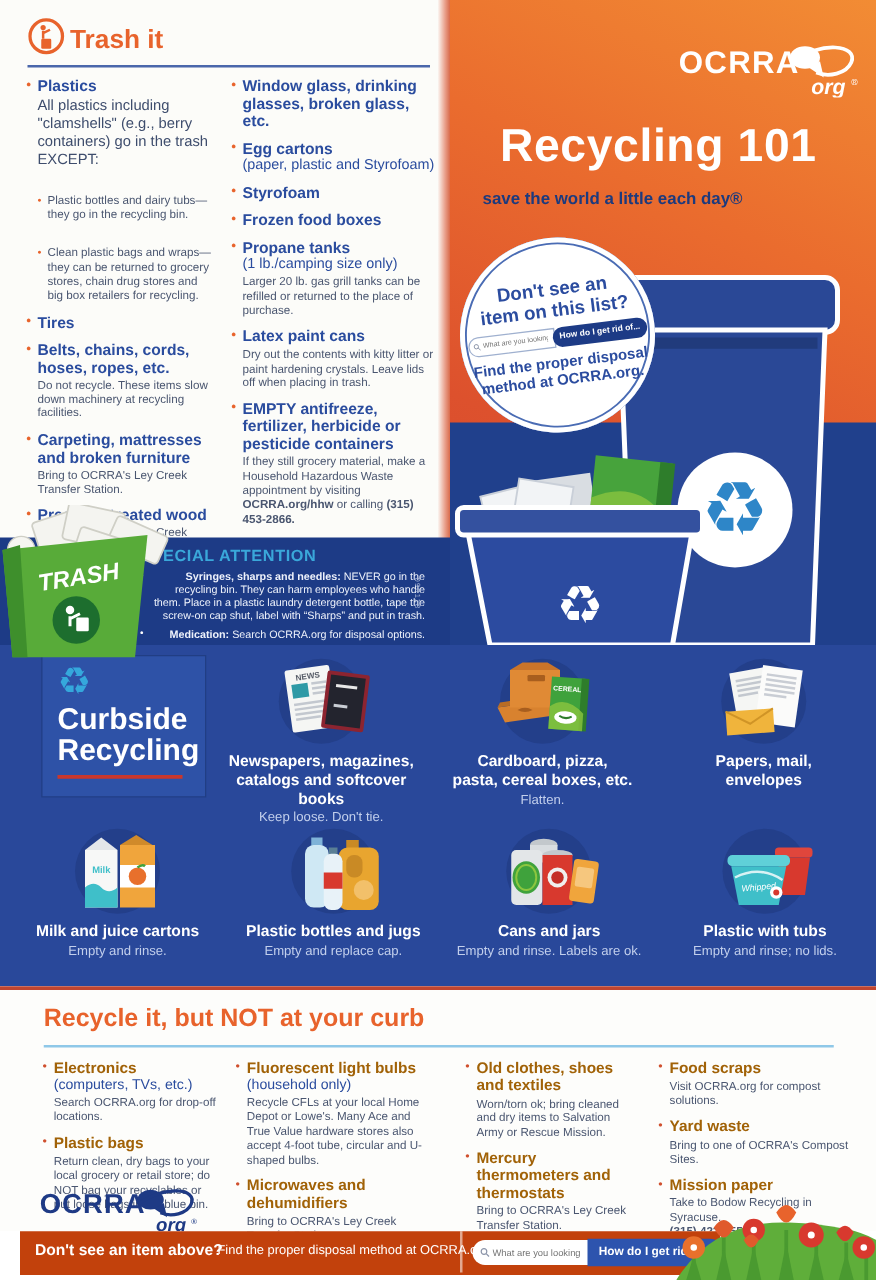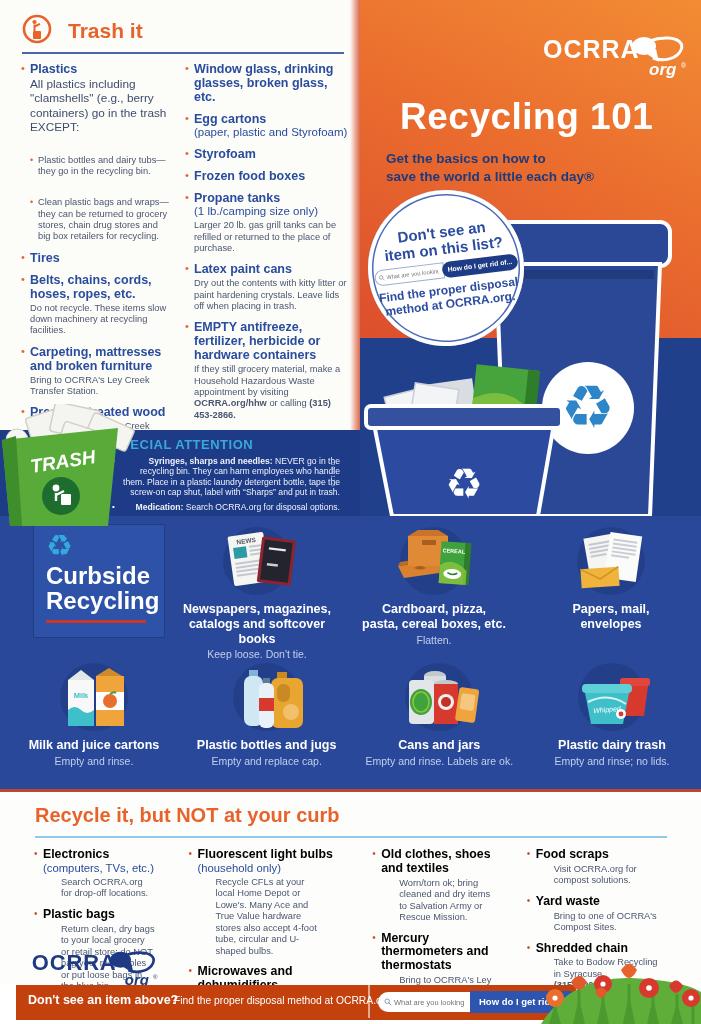--- a/index.html
+++ b/index.html
@@ -2,21 +2,21 @@
 <html><head>
 <meta charset="utf-8">
 <style>
   html,body{margin:0;padding:0;background:#888;}
   .sheet{position:relative;width:701px;height:1024px;overflow:hidden;background:#fff;
          font-family:"Liberation Sans","DejaVu Sans",sans-serif;}
   
   .panel-left{position:absolute;left:0;top:0;width:360px;height:516px;background:#fcfcf9;}
   .fold-strip{position:absolute;left:350px;top:0;width:10px;height:516px;
               background:linear-gradient(90deg,rgba(226,136,120,.0),#e9a08c 60%,#d96a4a);}
-  .trash-head{position:absolute;left:22px;top:14px;display:flex;align-items:center;gap:16px;}
+  .trash-head{position:absolute;left:22px;top:14px;display:flex;align-items:center;gap:4px;}
   .trash-title{font-size:21px;font-weight:bold;color:#e8632c;}
   .head-rule{position:absolute;left:22px;top:52px;width:322px;height:2px;background:#2a4c9e;opacity:.85;}
   .trash-cols{position:absolute;left:22px;top:62px;width:326px;display:flex;gap:14px;}
   .tcol1{width:150px;}
   .tcol2{width:162px;}
   .t-item{margin-bottom:8px;position:relative;padding-left:8px;}
   .t-item::before{content:"•";position:absolute;left:-1px;top:0;color:#e8632c;font-size:11px;}
   .t-item h4{margin:0;font-size:12.5px;line-height:1.12;font-weight:bold;color:#2a4c9e;}
   .t-item .sub-h{font-size:11.5px;color:#2a4c9e;line-height:1.15;}
   .t-item .lead-desc{margin:1px 0 0;font-size:11.8px;line-height:1.22;color:#3e4d6d;}
@@ -75,23 +75,23 @@
   .nc-title{position:absolute;left:35px;top:12px;font-size:20px;font-weight:bold;color:#e8632c;text-align:right;}
   .nc-rule{position:absolute;left:35px;top:44px;width:632px;height:2px;background:#8fc8e8;}
   .nc-cols{position:absolute;left:35px;top:56px;width:648px;display:flex;}
   .ncol{box-sizing:border-box;}
   .ncol1{width:148px;margin-right:16px;}
   .ncol2{width:160px;margin-right:34px;}
   .ncol3{width:148px;margin-right:16px;}
   .ncol4{width:166px;}
   .n-item{position:relative;padding-left:8px;margin-bottom:8px;}
   .n-item::before{content:"•";position:absolute;left:-1px;top:0;color:#d0502e;font-size:10px;}
-  .n-item h4{margin:0;font-size:12.3px;font-weight:bold;color:#000000;line-height:1.12;}
+  .n-item h4{margin:0;font-size:12.3px;font-weight:bold;color:#a16207;line-height:1.12;}
   .n-item .sub-h{font-size:11.3px;color:#2a4c9e;line-height:1.15;}
-  .n-item p{margin:2px 18px 0;font-size:9.3px;line-height:1.24;color:#4a5670;}
+  .n-item p{margin:2px 0 0;font-size:9.3px;line-height:1.24;color:#4a5670;}
   .phone{font-weight:bold;}
   .bottom-logo{position:absolute;left:30px;top:150px;color:#1e3a85;}
   
   .footer{position:absolute;left:0;top:985px;width:701px;height:39px;background:#fff;}
   .footer-bar{position:absolute;left:16px;top:0;width:560px;height:35px;background:#c2410c;}
   .f-bold{position:absolute;left:12px;top:8px;font-size:12.5px;font-weight:bold;color:#fff;}
   .f-text{position:absolute;left:158px;top:10px;font-size:10.3px;color:#fff;}
   .f-seam{position:absolute;left:352px;top:0;width:2px;height:33px;background:rgba(255,255,255,.55);}
   .f-search{position:absolute;left:362px;top:6px;display:flex;align-items:center;}
   .f-pill{display:flex;align-items:center;background:#fff;border-radius:10px 0 0 10px;height:20px;
@@ -170,21 +170,21 @@
         <div class="t-item">
           <h4>Propane tanks</h4>
           <div class="sub-h">(1 lb./camping size only)</div>
           <p>Larger 20 lb. gas grill tanks can be refilled or returned to the place of purchase.</p>
         </div>
         <div class="t-item">
           <h4>Latex paint cans</h4>
           <p>Dry out the contents with kitty litter or paint hardening crystals. Leave lids off when placing in trash.</p>
         </div>
         <div class="t-item">
-          <h4>EMPTY antifreeze, fertilizer, herbicide or hardware containers</h4>
+          <h4>EMPTY antifreeze, fertilizer, herbicide or pesticide containers</h4>
           <p><span>If they still grocery material, make a Household Hazardous Waste appointment by visiting </span><span class="b">OCRRA.org/hhw</span><span> or calling </span><span class="b">(315) 453-2866.</span></p>
         </div>
         <div class="t-item">
           <h4>Fire extinguishers</h4>
           <p>Search OCRRA.org for drop-off locations.</p>
         </div>
       </div>
     </div>
 
     <div class="special">
@@ -269,21 +269,20 @@
         <ellipse cx="103" cy="20" rx="12" ry="9" fill="currentColor"></ellipse>
         <path d="M92 24 C116 6 146 10 140 24 C136 33 122 36 112 32" fill="none" stroke="currentColor" stroke-width="3"></path>
         <path d="M106 28 l12 8 l-3 -13 z" fill="currentColor"></path>
         <text x="108" y="49" font-size="17" font-weight="bold" font-style="italic" fill="currentColor">org</text>
         <text x="140" y="42" font-size="7" fill="currentColor">®</text>
       </svg>
     </div>
 
     <div class="cover-title">Recycling 101</div>
     <div class="cover-sub">
-      <div>Get the basics on how to</div>
       <div>save the world a little each day®</div>
     </div>
 
     <div class="badge">
       <div class="b1">Don't see an</div>
       <div class="b1">item on this list?</div>
       <div class="badge-search">
         <span class="badge-pill">
           <svg width="8" height="8" viewBox="0 0 8 8">
             <circle cx="3.2" cy="3.2" r="2.3" fill="none" stroke="#8a93a8" stroke-width="1"></circle>
@@ -475,21 +474,21 @@
             <rect x="56" y="16" width="30" height="8" rx="3" fill="#e0463c"></rect>
             <polygon points="58,24 84,24 80,54 62,54" fill="#d8392e"></polygon>
             <rect x="18" y="22" width="50" height="9" rx="4" fill="#5fd0d8"></rect>
             <polygon points="21,31 65,31 59,62 27,62" fill="#3fbfc9"></polygon>
             <path d="M24 40 Q44 30 62 42" stroke="#ffffff" stroke-width="2" fill="none" opacity="0.8"></path>
             <text x="43" y="50" font-size="7" font-style="italic" fill="#ffffff" text-anchor="middle" transform="rotate(-5 43 48)">Whipped</text>
             <circle cx="57" cy="52" r="5" fill="#ffffff"></circle>
             <circle cx="57" cy="52" r="2.4" fill="#d8392e"></circle>
           </svg>
         </div>
-        <div class="cname">Plastic dairy trash</div>
+        <div class="cname">Plastic with tubs</div>
         <div class="cnote">Empty and rinse; no lids.</div>
       </div>
     </div>
   </div>
 
   <div class="bottom">
     <div class="nc-title">Recycle it, but NOT at your curb</div>
     <div class="nc-rule"></div>
     <div class="nc-cols">
       <div class="ncol ncol1">
@@ -531,21 +530,21 @@
       <div class="ncol ncol4">
         <div class="n-item">
           <h4>Food scraps</h4>
           <p>Visit OCRRA.org for compost solutions.</p>
         </div>
         <div class="n-item">
           <h4>Yard waste</h4>
           <p>Bring to one of OCRRA's Compost Sites.</p>
         </div>
         <div class="n-item">
-          <h4>Shredded chain</h4>
+          <h4>Mission paper</h4>
           <p><span>Take to Bodow Recycling in Syracuse.</span><br>
           <span class="phone">(315) 422-2552</span></p>
         </div>
       </div>
     </div>
 
     <div class="bottom-logo">
       <svg class="logo-svg" width="130" height="46" viewBox="0 0 148 52" style="color:#1e3a85">
         <text x="2" y="32" font-size="25" font-weight="bold" letter-spacing="1" fill="currentColor">OCRRA</text>
         <ellipse cx="103" cy="20" rx="12" ry="9" fill="currentColor"></ellipse>

